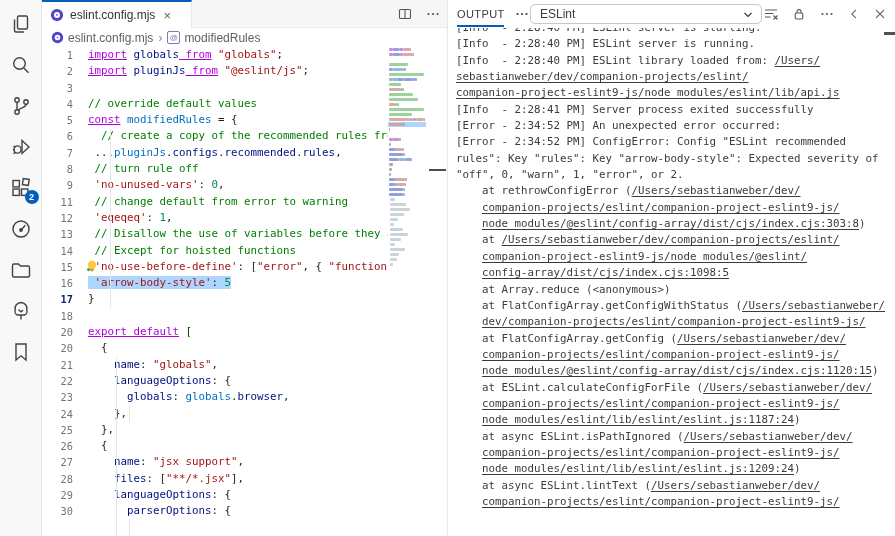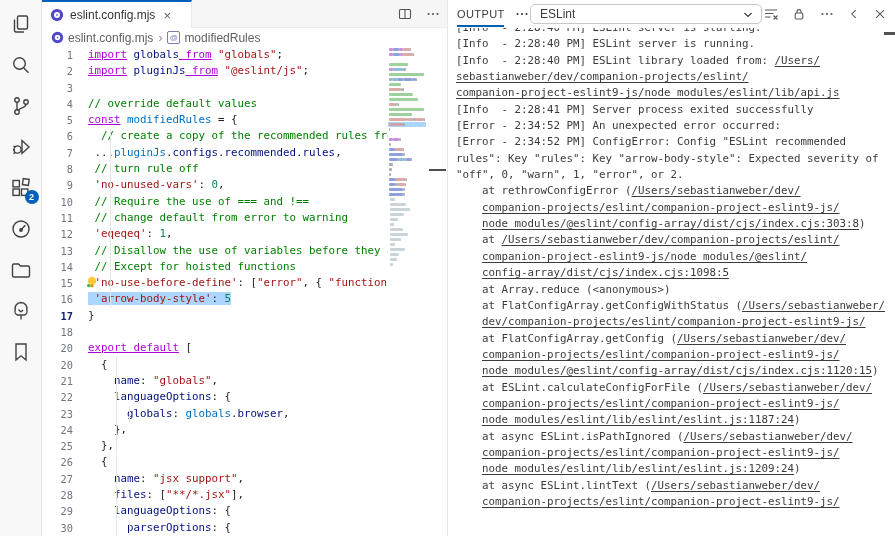--- a/index.html
+++ b/index.html
@@ -184,21 +184,20 @@
     <div class="code" id="code-lines">
         <div class="crow"><span class="ln">1</span><span class="lc"><span class="tk-kw">import</span><span class="tk-id"> globals</span><span class="tk-kw"> from</span><span class="tk-str"> "globals"</span><span class="tk-pn">;</span></span></div>
         <div class="crow"><span class="ln">2</span><span class="lc"><span class="tk-kw">import</span><span class="tk-id"> pluginJs</span><span class="tk-kw"> from</span><span class="tk-str"> "@eslint/js"</span><span class="tk-pn">;</span></span></div>
         <div class="crow"><span class="ln">3</span><span class="lc"></span></div>
         <div class="crow"><span class="ln">4</span><span class="lc"><span class="tk-com">// override default values</span></span></div>
         <div class="crow"><span class="ln">5</span><span class="lc"><span class="tk-kw">const</span><span class="tk-var"> modifiedRules</span><span class="tk-pn"> = {</span></span></div>
         <div class="crow"><span class="ln">6</span><span class="lc"><span class="tk-com">  // create a copy of the recommended rules from</span></span></div>
         <div class="crow"><span class="ln">7</span><span class="lc"><span class="tk-pn"> ...</span><span class="tk-var">pluginJs</span><span class="tk-pn">.</span><span class="tk-id">configs</span><span class="tk-pn">.</span><span class="tk-id">recommended</span><span class="tk-pn">.</span><span class="tk-id">rules</span><span class="tk-pn">,</span></span></div>
         <div class="crow"><span class="ln">8</span><span class="lc"><span class="tk-com"> // turn rule off</span></span></div>
         <div class="crow"><span class="ln">9</span><span class="lc"><span class="tk-str"> 'no-unused-vars'</span><span class="tk-pn">:</span><span class="tk-num"> 0</span><span class="tk-pn">,</span></span></div>
-        <div class="crow"><span class="ln">10</span><span class="lc"><span class="tk-com"> // Require the use of === and !==</span></span></div>
         <div class="crow"><span class="ln">11</span><span class="lc"><span class="tk-com"> // change default from error to warning</span></span></div>
         <div class="crow"><span class="ln">12</span><span class="lc"><span class="tk-str"> 'eqeqeq'</span><span class="tk-pn">:</span><span class="tk-num"> 1</span><span class="tk-pn">,</span></span></div>
         <div class="crow"><span class="ln">13</span><span class="lc"><span class="tk-com"> // Disallow the use of variables before they are defined</span></span></div>
         <div class="crow"><span class="ln">14</span><span class="lc"><span class="tk-com"> // Except for hoisted functions</span></span></div>
         <div class="crow"><span class="ln">15</span><span class="lc"><span class="tk-str"> 'no-use-before-define'</span><span class="tk-pn">: [</span><span class="tk-str">"error"</span><span class="tk-pn">, { </span><span class="tk-str">"functions"</span><span class="bulb"><svg width="12" height="13" viewBox="0 0 12 13">
                 <circle cx="6" cy="5" r="4.2" fill="#FFC83D"></circle>
                 <rect x="4.4" y="8.6" width="3.2" height="2.6" rx="0.8" fill="#c79b24"></rect>
                 <circle cx="2.6" cy="9.6" r="1.6" fill="#3fae49"></circle>
               </svg></span></span></div>
         <div class="crow"><span class="ln">16</span><span class="lc"><span class="sel"><span class="tk-str"> 'arrow-body-style'</span><span class="tk-pn">:</span><span class="tk-num"> 5</span></span></span></div>

